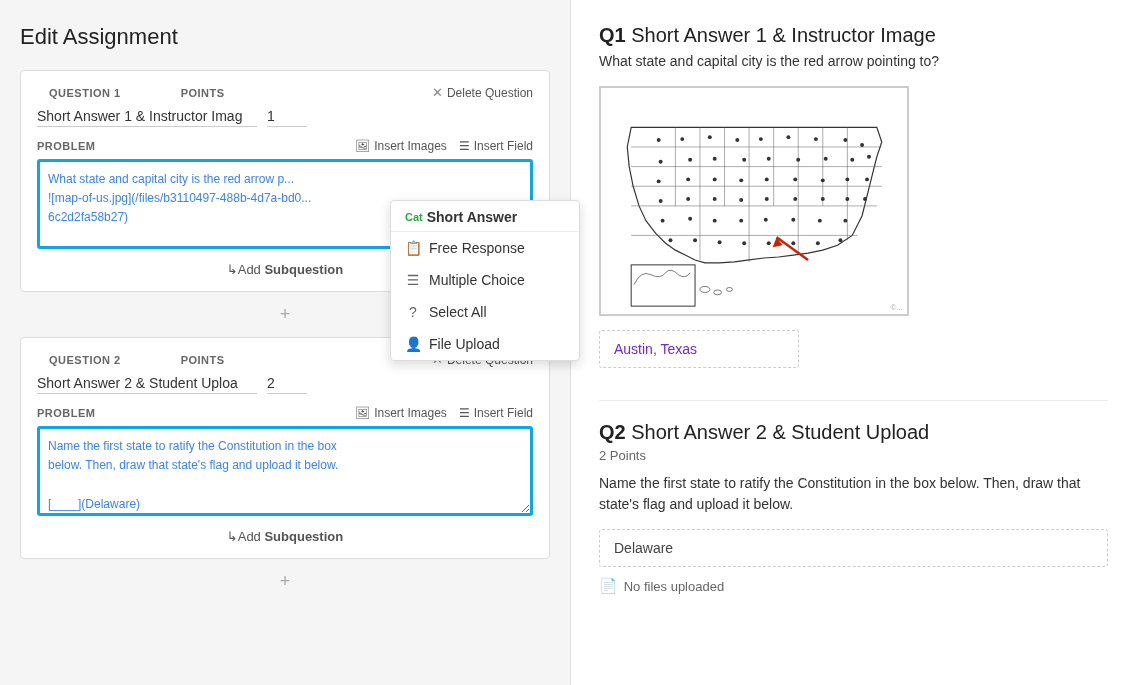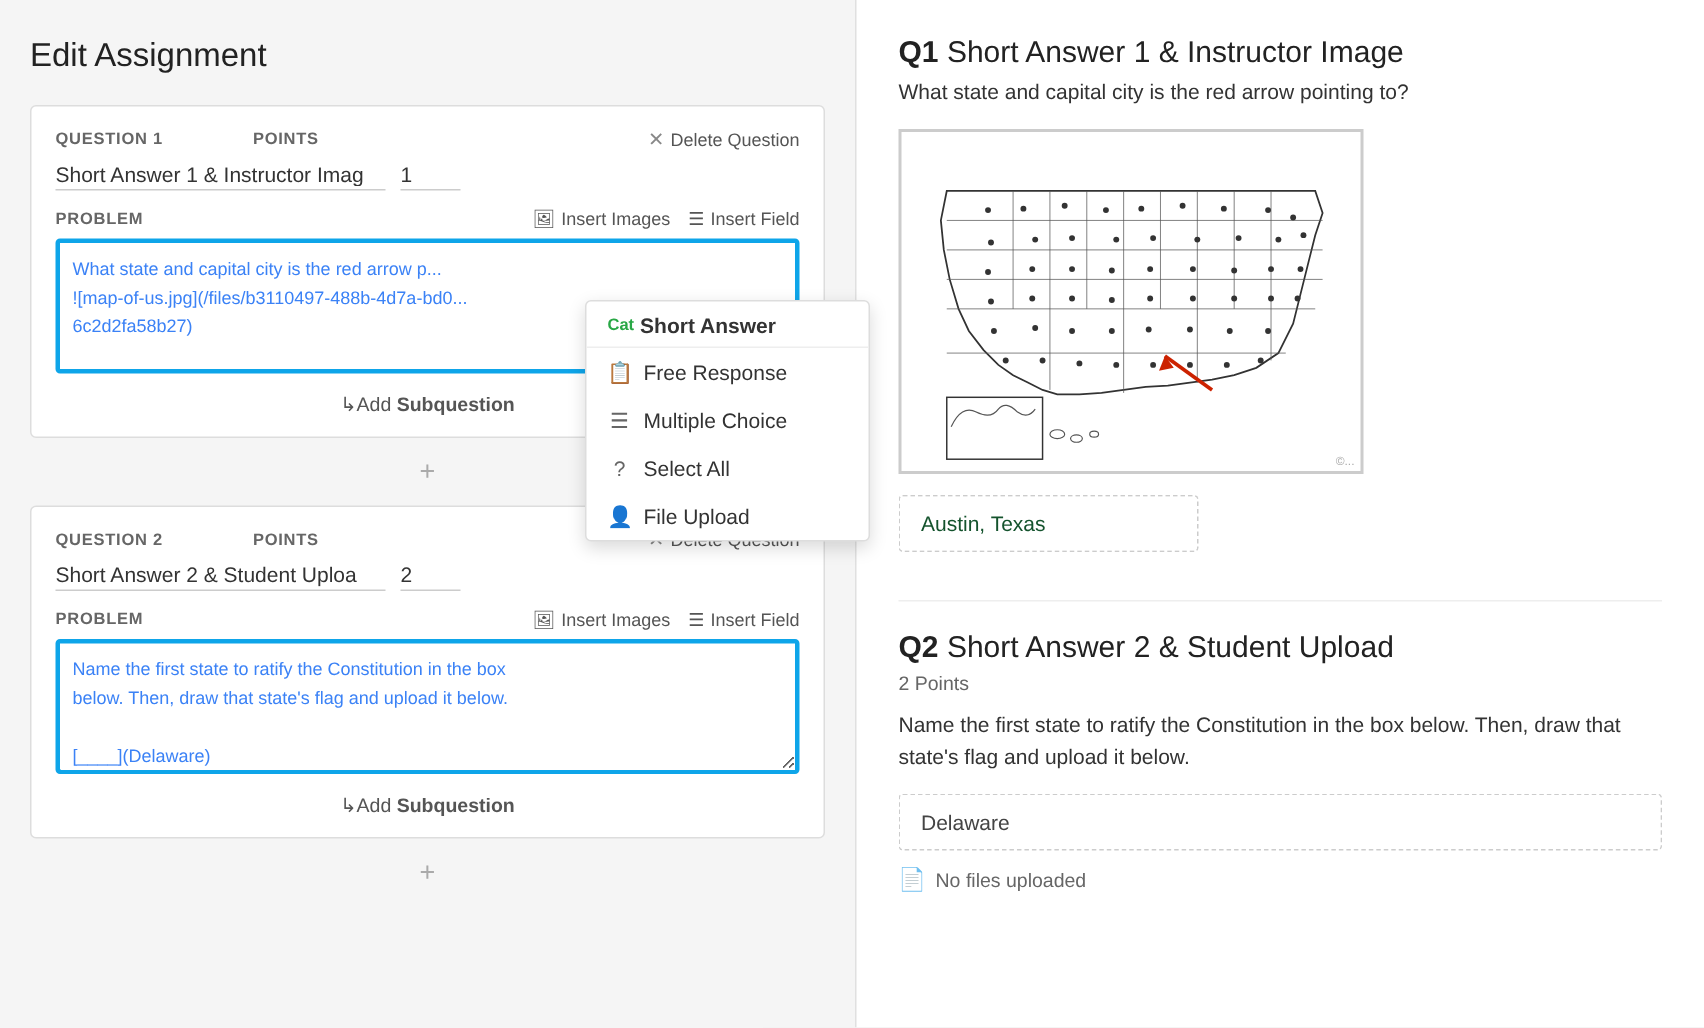--- a/index.html
+++ b/index.html
@@ -40,20 +40,21 @@
     .question-header {
       display: flex;
       align-items: center;
       justify-content: space-between;
       margin-bottom: 6px;
     }
     .question-header-left {
       display: flex;
       align-items: center;
       gap: 60px;
+      margin-left: 12px;
     }
     .question-label {
       font-size: 11px;
       font-weight: 700;
       color: #666;
       letter-spacing: 0.5px;
       text-transform: uppercase;
     }
     .points-label {
       font-size: 11px;
@@ -248,21 +249,21 @@
     }
     .preview-map svg {
       width: 100%;
       height: 100%;
     }
     .preview-answer-box {
       border: 1px dashed #ccc;
       border-radius: 3px;
       padding: 10px 14px;
       font-size: 14px;
-      color: #14532d;
+      color: #6d28d9;
       display: inline-block;
       min-width: 200px;
     }
     .preview-answer-box-full {
       border: 1px dashed #ccc;
       border-radius: 3px;
       padding: 10px 14px;
       font-size: 14px;
       color: #444;
       display: block;

